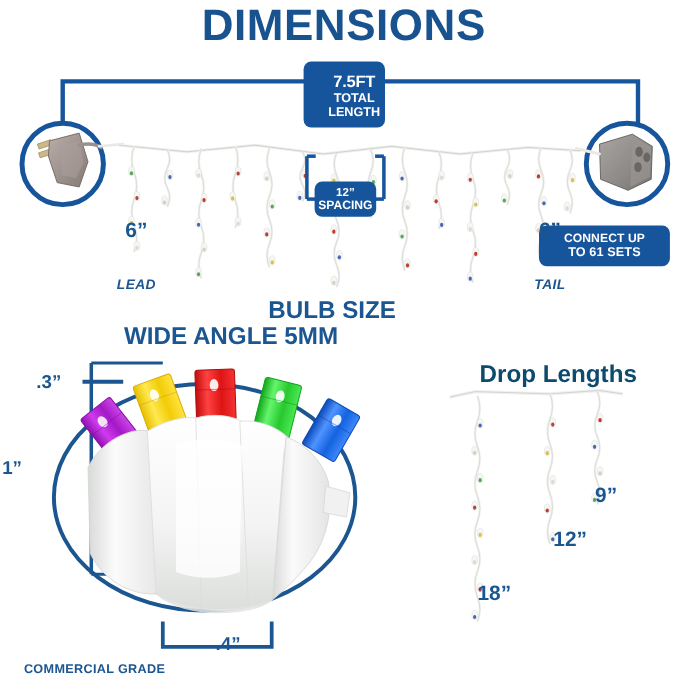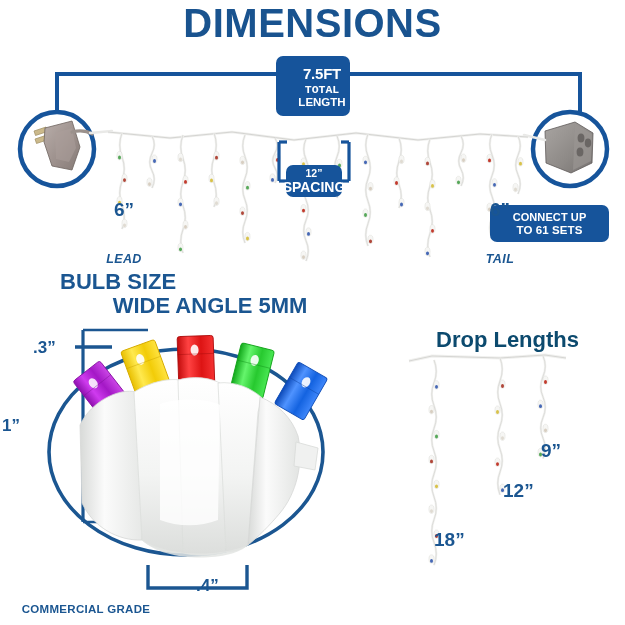--- a/index.html
+++ b/index.html
@@ -58,31 +58,31 @@
   }
   #badge-total {
     left: 276px;
     top: 56px;
     width: 74px;
     height: 60px;
     padding-top: 1px;
     padding-left: 18px;
   }
   #badge-total .l1 { font-size: 15px; letter-spacing: -0.2px; }
-  #badge-total .l2 { font-size: 11.5px; margin-top: 1px; font-family: Liberation Mono, monospace; }
+  #badge-total .l2 { font-size: 11.5px; margin-top: 1px; }
   #badge-total .l3 { font-size: 11.5px; }
 
   #badge-spacing {
     left: 286px;
     top: 165px;
     width: 56px;
     height: 32px;
   }
   #badge-spacing .l1 { font-size: 10.5px; }
-  #badge-spacing .l2 { font-size: 14px; }
+  #badge-spacing .l2 { font-size: 11px; }
 
   #badge-connect {
     left: 490px;
     top: 205px;
     width: 119px;
     height: 37px;
   }
   #badge-connect .l1 { font-size: 11px; letter-spacing: 0.1px; }
   #badge-connect .l2 { font-size: 11.5px; letter-spacing: 0.1px; margin-top: 1px; }
 
@@ -97,21 +97,21 @@
     font-weight: bold;
     color: #1b5691;
     letter-spacing: 0.4px;
     font-style: italic;
   }
   #lead-group { left: 94px; top: 166px; width: 60px; text-align: center; }
   #tail-group { left: 470px; top: 166px; width: 60px; text-align: center; }
 
   
   #bulb-heading-1 {
-    left: 60px; top: 270px; width: 300px; text-align: left;
+    left: 60px; top: 270px; width: 300px; text-align: right;
     font-size: 22px; font-weight: bold; color: #1b5691;
   }
   #bulb-heading-2 {
     left: 30px; top: 294px; width: 360px; text-align: center;
     font-size: 22px; font-weight: bold; color: #1b5691;
   }
   
   #dim-03 { left: 33px; top: 339px; font-size: 17px; font-weight: bold; color: #1b5691; }
   #dim-1  { left: 2px;  top: 417px; font-size: 17px; font-weight: bold; color: #1b5691; }
   #dim-04 { left: 196px; top: 577px; font-size: 17px; font-weight: bold; color: #1b5691; }

